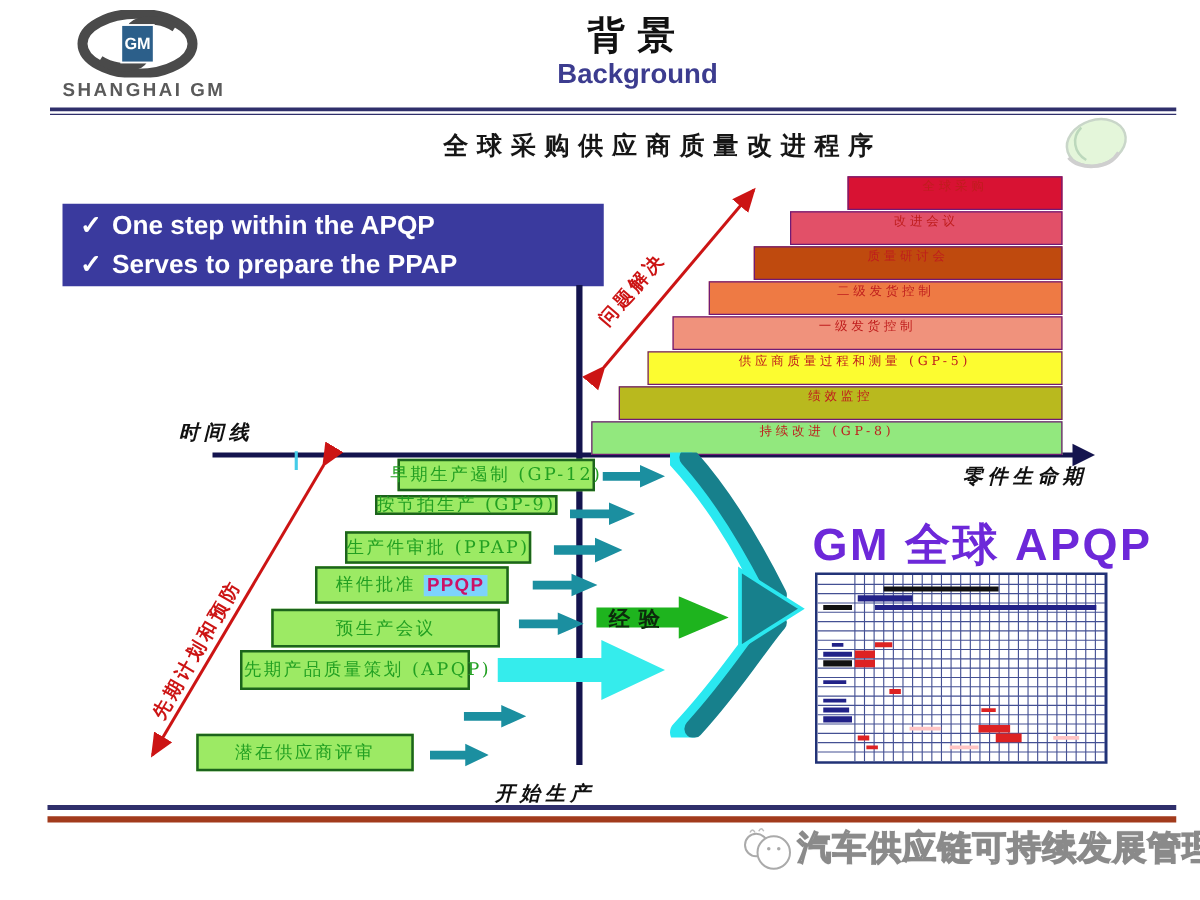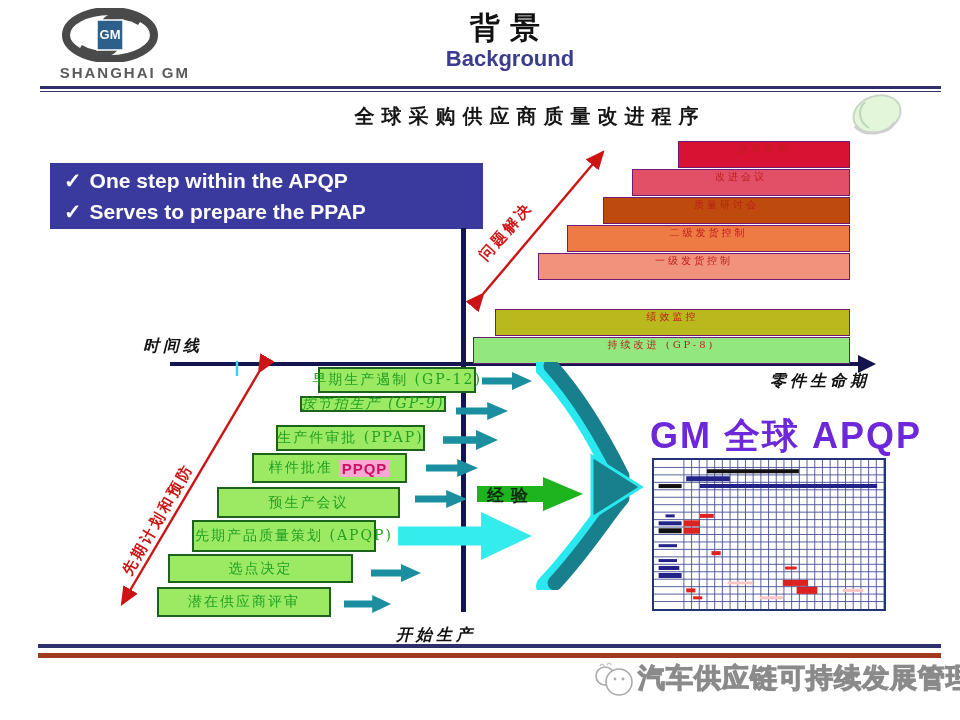--- a/index.html
+++ b/index.html
@@ -1,21 +1,21 @@
 <!DOCTYPE html>
 <html><head>
 <meta charset="utf-8">
 <style>
   html,body{margin:0;padding:0;background:#fff;}
   .slide{position:relative;width:960px;height:720px;background:#ffffff;overflow:hidden;
          font-family:"Liberation Sans",sans-serif;}
   .abs{position:absolute;}
 
   
-  .logo-wrap{left:50px;top:8px;width:140px;height:72px;text-align:right;}
+  .logo-wrap{left:50px;top:8px;width:140px;height:72px;text-align:left;}
   .logo-text{margin-top:2px;font-size:15px;font-weight:bold;color:#5a5a5a;letter-spacing:2px;}
   .title-cn{left:330px;top:8px;width:360px;text-align:center;font-size:30px;font-weight:bold;
             color:#111;font-family:"DejaVu Serif",serif;letter-spacing:10px;}
   .title-en{left:330px;top:46px;width:360px;text-align:center;font-size:22px;font-weight:bold;
             color:#3c3c8f;}
   .hrule1{left:40px;top:86px;width:901px;height:3px;background:#2f2f6b;}
   .hrule2{left:40px;top:91px;width:901px;height:1px;background:#2f2f6b;}
 
   
   .diag-title{left:240px;top:103px;width:580px;text-align:center;font-size:20px;color:#161616;
@@ -34,21 +34,21 @@
   .axis-label{font-family:"DejaVu Serif",serif;font-style:italic;font-size:16px;color:#111;
               letter-spacing:4px;font-weight:bold;white-space:nowrap;}
 
   
   .ustep{height:25px;border:1px solid #701a75;display:flex;align-items:flex-start;justify-content:center;
          font-family:"DejaVu Serif",serif;font-size:10px;color:#bf1d1d;letter-spacing:3px;
          white-space:nowrap;z-index:2;}
   .lstep{background:#9cea64;border:2px solid #1c641c;display:flex;align-items:center;justify-content:center;
          font-family:"DejaVu Serif",serif;font-size:14px;color:#22a022;letter-spacing:2px;
          white-space:nowrap;box-sizing:border-box;z-index:2;}
-  .ppqp{background:#f9a8d4;color:#cc1166;font-weight:bold;font-family:"Liberation Sans",sans-serif;
+  .ppqp{background:#7dd3fc;color:#cc1166;font-weight:bold;font-family:"Liberation Sans",sans-serif;
         letter-spacing:1px;padding:0 3px;margin-left:6px;font-size:15px;}
 
   
   .rot-label{font-family:"DejaVu Serif",serif;font-size:15px;color:#cc1414;letter-spacing:3px;
              white-space:nowrap;font-weight:bold;z-index:4;}
 
   
   .gm-apqp{left:650px;top:412px;width:240px;text-align:center;font-size:36px;font-weight:bold;
            color:#6d28d9;letter-spacing:2px;white-space:nowrap;z-index:2;}
   .exp-text{left:487px;top:484px;font-size:17px;font-weight:bold;color:#0c2a0c;letter-spacing:7px;
@@ -112,48 +112,48 @@
     </div>
   <div class="abs ustep" style="left: 603px; top: 197px; width: 245px; background-color: rgb(191, 74, 14);">
       <span>质量研讨会</span>
     </div>
   <div class="abs ustep" style="left: 567px; top: 225px; width: 281px; background-color: rgb(238, 122, 68);">
       <span>二级发货控制</span>
     </div>
   <div class="abs ustep" style="left: 538px; top: 253px; width: 310px; background-color: rgb(240, 146, 124);">
       <span>一级发货控制</span>
     </div>
+  <div class="abs ustep" style="left: 518px; top: 281px; width: 330px; background-color: rgb(252, 252, 48);">
+      <span>供应商质量过程和测量 (GP-5)</span>
+    </div>
   <div class="abs ustep" style="left: 495px; top: 309px; width: 353px; background-color: rgb(185, 185, 30);">
       <span>绩效监控</span>
     </div>
   <div class="abs ustep" style="left: 473px; top: 337px; width: 375px; background-color: rgb(146, 232, 126);">
       <span>持续改进 (GP-8)</span>
     </div>
 
   <div class="abs lstep" style="left:318px;top:367px;width:158px;height:26px;">
       <span>早期生产遏制 (GP-12)</span>
     </div>
-  <div class="abs lstep" style="left:300px;top:396px;width:146px;height:16px;font-style:italic;">
+  <div class="abs lstep" style="left:300px;top:396px;width:146px;height:16px;">
       <span>按节拍生产 (GP-9)</span>
     </div>
   <div class="abs lstep" style="left:276px;top:425px;width:149px;height:26px;">
       <span>生产件审批 (PPAP)</span>
     </div>
   <div class="abs lstep" style="left:252px;top:453px;width:155px;height:30px;">
       <span>样件批准</span>
       <span class="ppqp">PPQP</span>
     </div>
   <div class="abs lstep" style="left:217px;top:487px;width:183px;height:31px;">
       <span>预生产会议</span>
     </div>
   <div class="abs lstep" style="left:192px;top:520px;width:184px;height:32px;padding-left:20px;">
       <span>先期产品质量策划 (APQP)</span>
-    </div>
-  <div class="abs lstep" style="left:168px;top:554px;width:185px;height:29px;">
-      <span>选点决定</span>
     </div>
   <div class="abs lstep" style="left:157px;top:587px;width:174px;height:30px;">
       <span>潜在供应商评审</span>
     </div>
 
   <svg class="abs z5" style="left:482px;top:371px;" width="50" height="20" viewBox="0 0 100 40" preserveAspectRatio="none">
       <polygon points="0,13 60,13 60,2 100,20 60,38 60,27 0,27" fill="#1b8fa0"></polygon>
     </svg>
   <svg class="abs z5" style="left:456px;top:401px;" width="52" height="20" viewBox="0 0 100 40" preserveAspectRatio="none">
       <polygon points="0,13 60,13 60,2 100,20 60,38 60,27 0,27" fill="#1b8fa0"></polygon>

